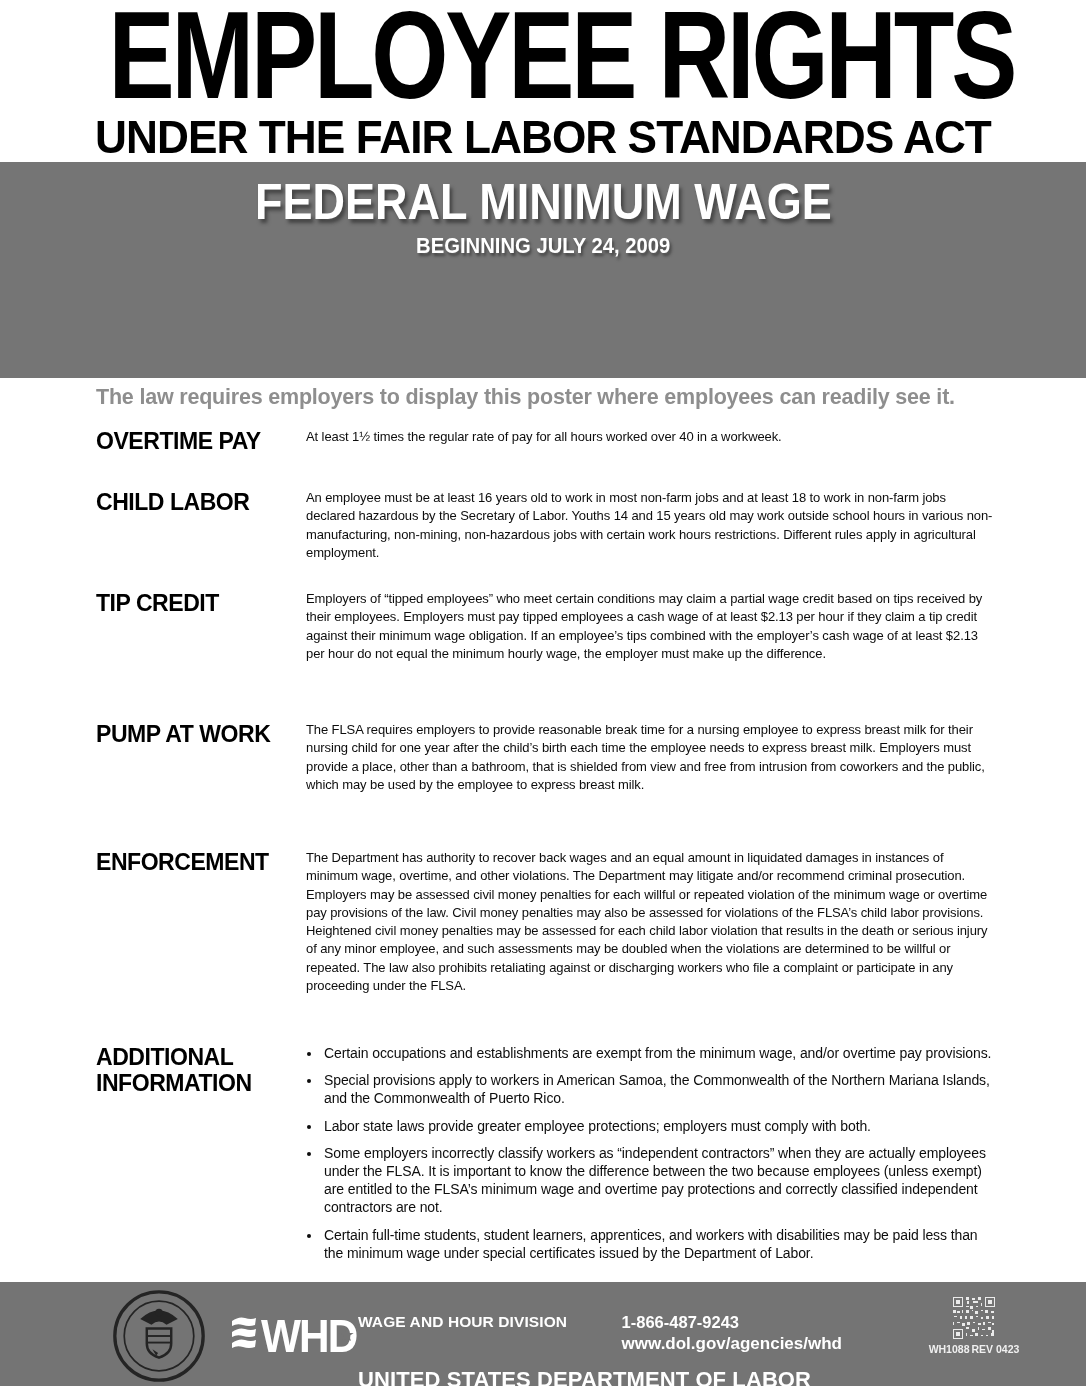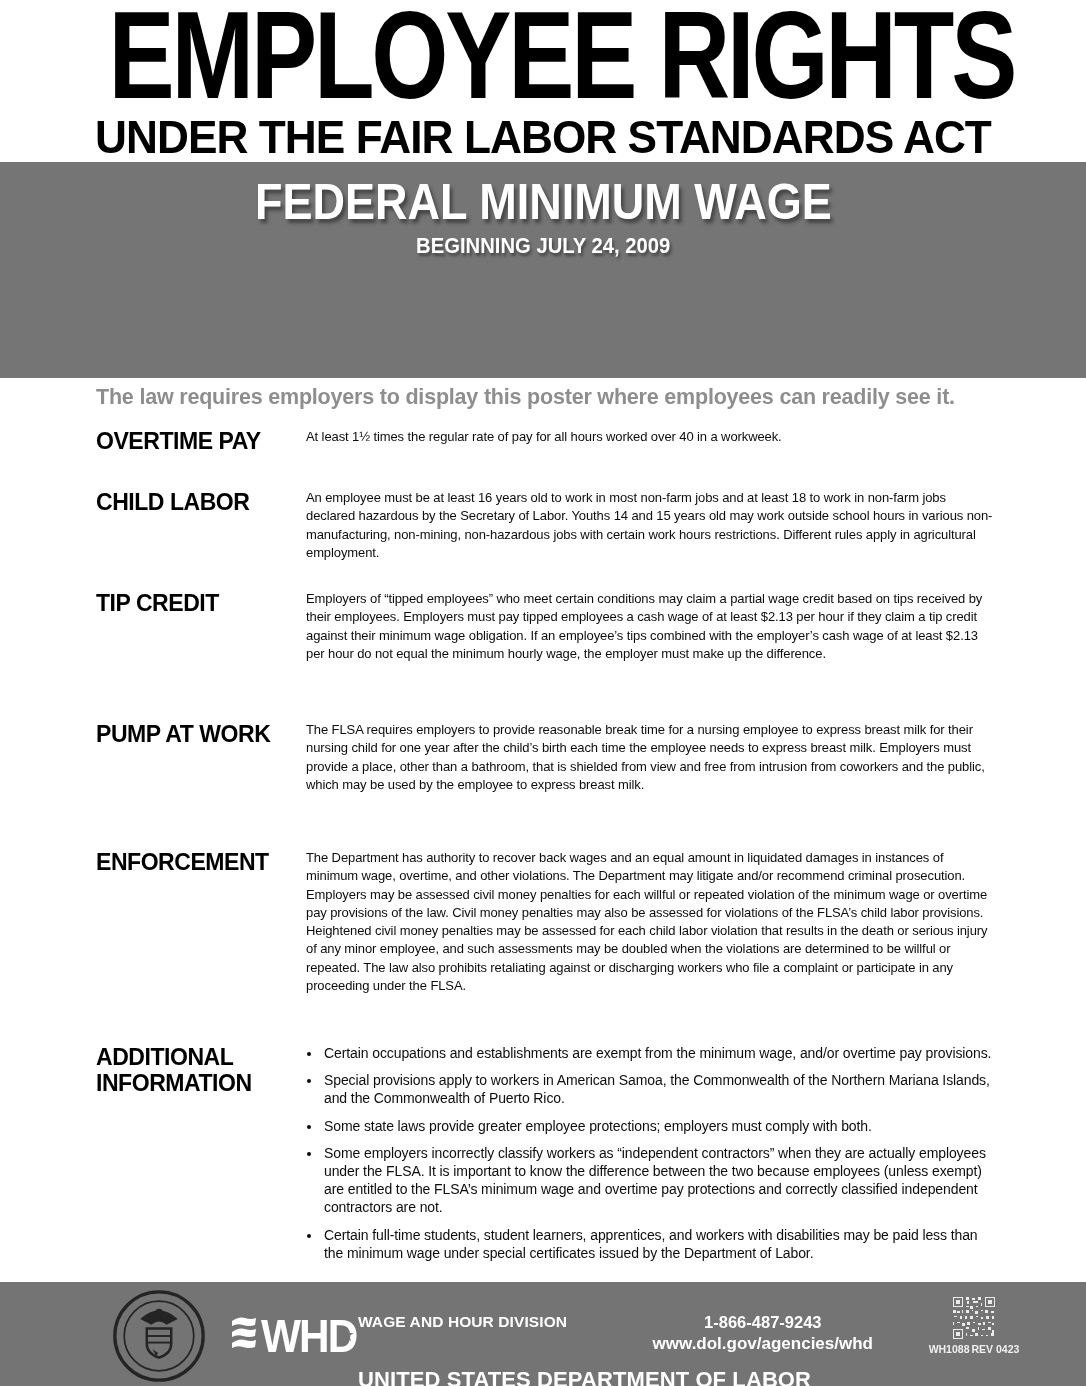--- a/index.html
+++ b/index.html
@@ -94,21 +94,21 @@
   }
   .whd-d{position:relative;display:inline-block;}
   .whd-star{
     position:absolute;right:3px;top:9px;
     font-size:18px;letter-spacing:0;color:var(--footer_gray,#747474);
     transform:scaleX(1.1);
   }
   .division{position:absolute;left:358px;top:29px;line-height:22px;}
   .division .l1{font-size:15.5px;font-weight:bold;letter-spacing:0.1px;}
   .division .l2{font-size:22px;font-weight:bold;letter-spacing:0.1px;margin-top:36px;}
-  .contact{position:absolute;right:213px;top:29px;line-height:22px;text-align:center;}
+  .contact{position:absolute;right:244px;top:29px;line-height:22px;text-align:left;}
   .contact .l1{font-size:16.5px;font-weight:bold;}
   .contact .l2{font-size:17px;font-weight:bold;}
   .qr{position:absolute;left:953px;top:15px;width:42px;height:42px;}
   .docid{
     position:absolute;left:908px;top:61px;width:132px;
     display:flex;justify-content:center;gap:2px;
     font-size:10.5px;font-weight:bold;color:#f0f0f0;
   }
 </style>
 </head>
@@ -152,21 +152,21 @@
     <div class="row" style="top:471px">
       <h3>ENFORCEMENT</h3>
       <p>The Department has authority to recover back wages and an equal amount in liquidated damages in instances of minimum wage, overtime, and other violations. The Department may litigate and/or recommend criminal prosecution. Employers may be assessed civil money penalties for each willful or repeated violation of the minimum wage or overtime pay provisions of the law. Civil money penalties may also be assessed for violations of the FLSA’s child labor provisions. Heightened civil money penalties may be assessed for each child labor violation that results in the death or serious injury of any minor employee, and such assessments may be doubled when the violations are determined to be willful or repeated. The law also prohibits retaliating against or discharging workers who file a complaint or participate in any proceeding under the FLSA.</p>
     </div>
 
     <div class="row" style="top:666px">
       <h3 style="width:170px">ADDITIONAL INFORMATION</h3>
       <ul>
         <li>Certain occupations and establishments are exempt from the minimum wage, and/or overtime pay provisions.</li>
         <li>Special provisions apply to workers in American Samoa, the Commonwealth of the Northern Mariana Islands, and the Commonwealth of Puerto Rico.</li>
-        <li>Some state laws provide greater employee protections; employers must comply with both.</li>
+        <li>Labor state laws provide greater employee protections; employers must comply with both.</li>
         <li>Some employers incorrectly classify workers as “independent contractors” when they are actually employees under the FLSA. It is important to know the difference between the two because employees (unless exempt) are entitled to the FLSA’s minimum wage and overtime pay protections and correctly classified independent contractors are not.</li>
         <li>Certain full-time students, student learners, apprentices, and workers with disabilities may be paid less than the minimum wage under special certificates issued by the Department of Labor.</li>
       </ul>
     </div>
   </main>
 
   <footer class="footer">
 
     <svg class="seal" viewBox="0 0 100 100">
       <circle cx="50" cy="50" r="47" stroke="#242424" stroke-width="3.5" fill="none"></circle>

